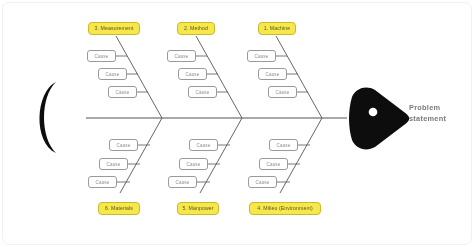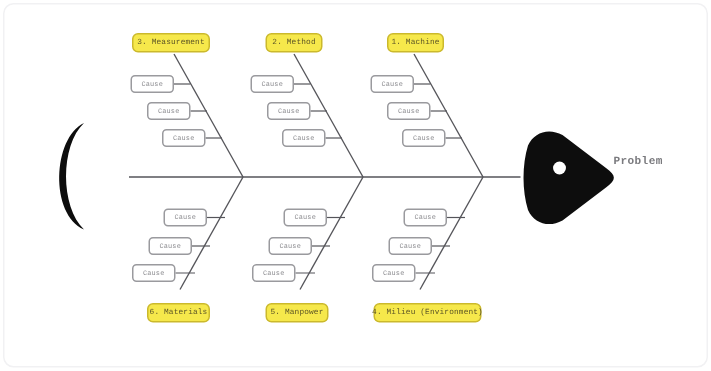--- a/index.html
+++ b/index.html
@@ -6,21 +6,21 @@
     margin: 0;
     padding: 0;
     background: #ffffff;
   }
   #canvas {
     position: relative;
     width: 474px;
     height: 247px;
     background: #ffffff;
     overflow: hidden;
-    font-family: Liberation Mono, monospace;
+    font-family: Liberation Sans, sans-serif;
   }
   
   #card {
     position: absolute;
     left: 2px;
     top: 2px;
     width: 470px;
     height: 243px;
     background: #ffffff;
     border: 1px solid #f1f1f3;
@@ -156,14 +156,15 @@
   <div class="cause-box" style="left:189px; top:139px;">Cause</div>
   <div class="cause-box" style="left:179px; top:158px;">Cause</div>
   <div class="cause-box" style="left:168px; top:176px;">Cause</div>
 
   <div class="cause-box" style="left:269px; top:139px;">Cause</div>
   <div class="cause-box" style="left:259px; top:158px;">Cause</div>
   <div class="cause-box" style="left:248px; top:176px;">Cause</div>
 
   <div id="problem-statement">
     <div>Problem</div>
+    <div>statement</div>
   </div>
 </div>
 
 </body></html>

